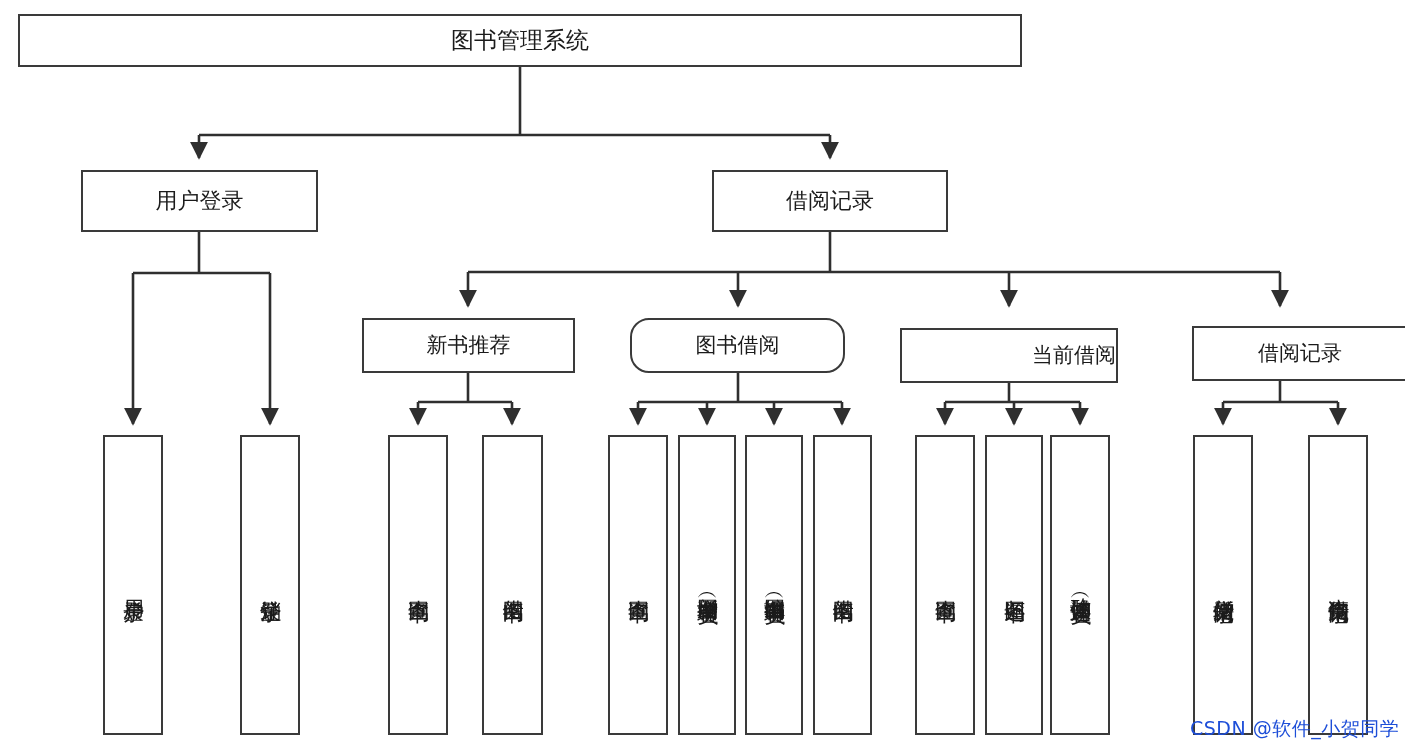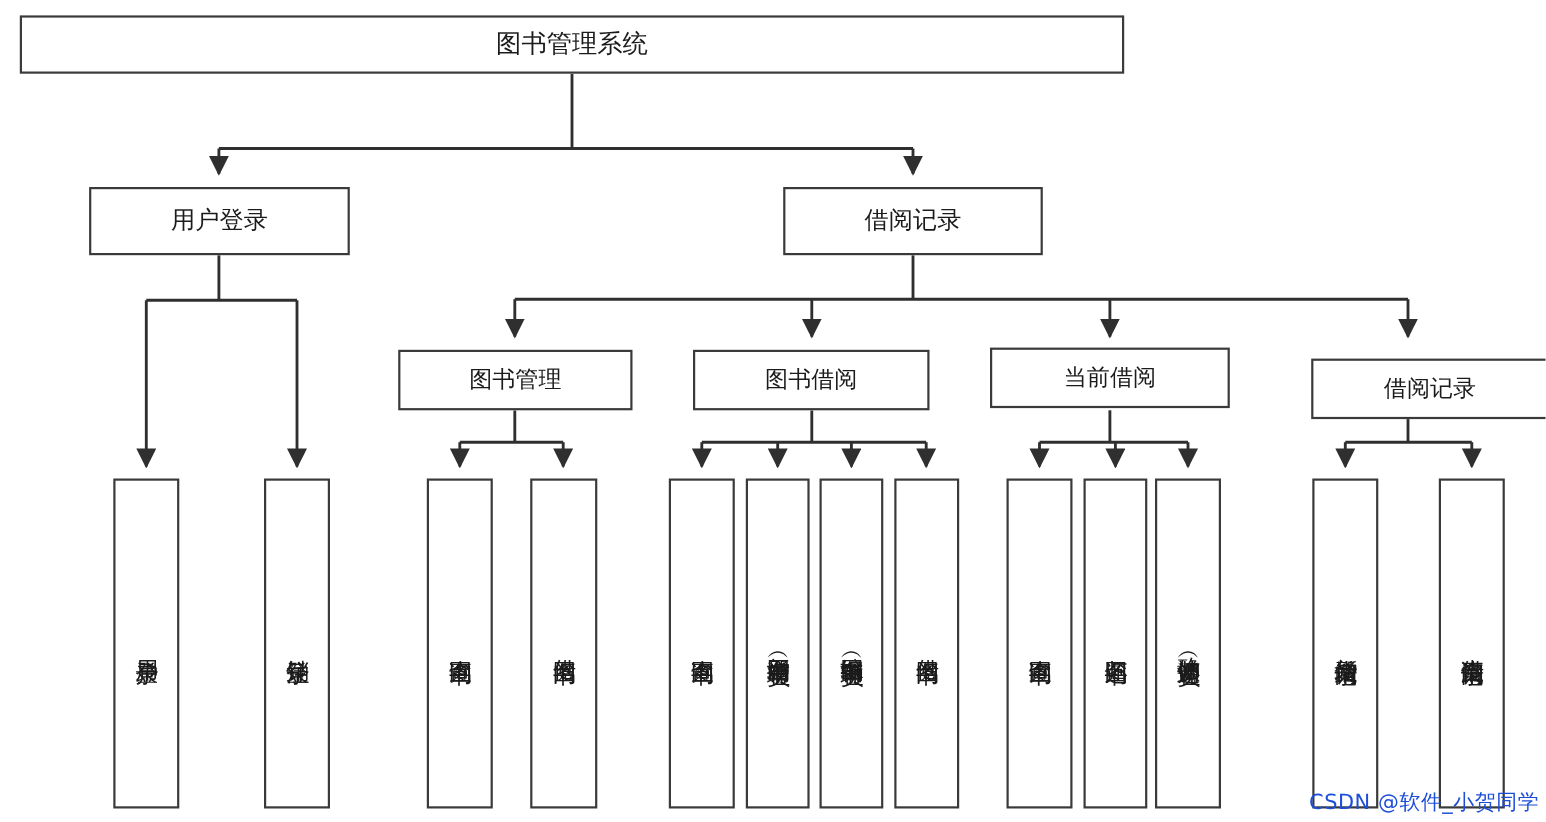--- a/index.html
+++ b/index.html
@@ -131,26 +131,26 @@
   </div>
 
   <div class="node level2" style="left:81px; top:170px; width:237px; height:62px;">
     <span class="label">用户登录</span>
   </div>
   <div class="node level2" style="left:712px; top:170px; width:236px; height:62px;">
     <span class="label">借阅记录</span>
   </div>
 
   <div class="node level3" style="left:362px; top:318px; width:213px; height:55px;">
-    <span class="label">图书管理</span>
-  </div>
-  <div class="node level3" style="left:630px; top:318px; width:215px; height:55px;">
+    <span class="label">新书推荐</span>
+  </div>
+  <div class="node level3" style="left:630px; top:318px; width:215px; height:55px;border-radius:19px;">
     <span class="label">图书借阅</span>
   </div>
-  <div class="node level3" style="left:900px; top:316px; width:218px; height:55px;">
+  <div class="node level3" style="left:900px; top:328px; width:218px; height:55px;justify-content:flex-end;">
     <span class="label">当前借阅</span>
   </div>
   <div class="node level3" style="left:1172px; top:326px; width:216px; height:55px;margin-left:20px;">
     <span class="label">借阅记录</span>
   </div>
 
   <div class="node leaf" style="left:103px; top:435px; width:60px; height:300px;">
     <span class="label">用户登录</span>
   </div>
   <div class="node leaf" style="left:240px; top:435px; width:60px; height:300px;">

